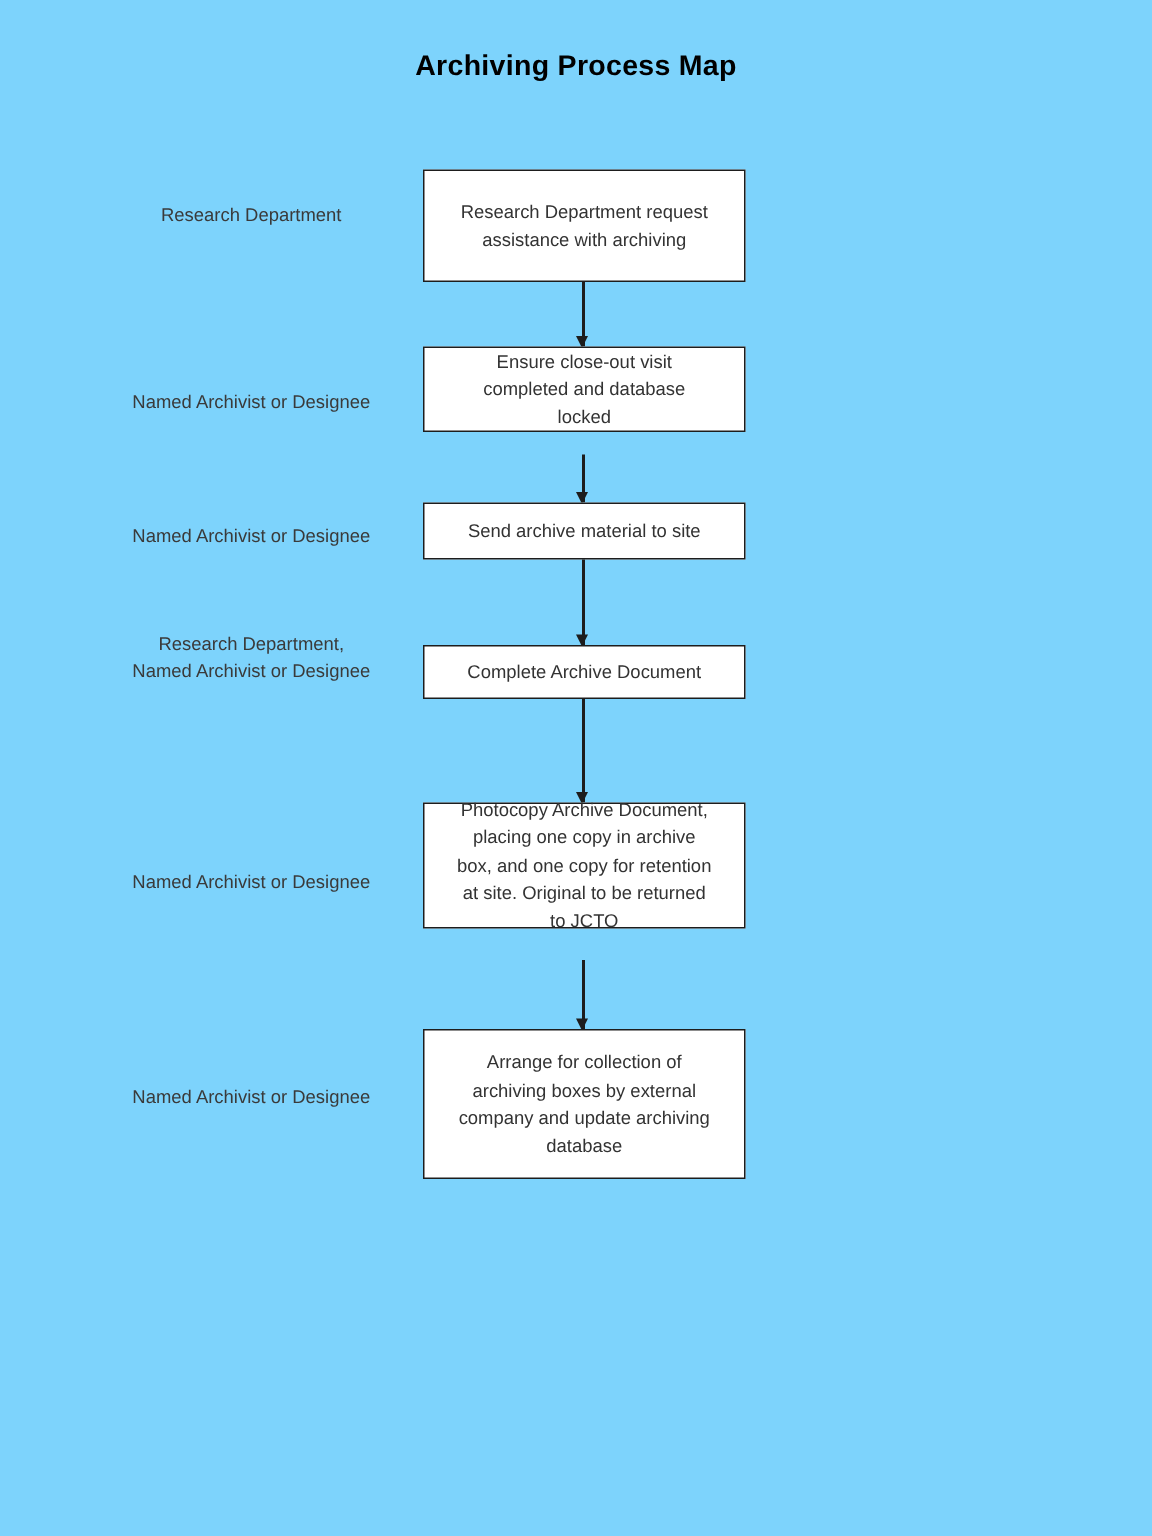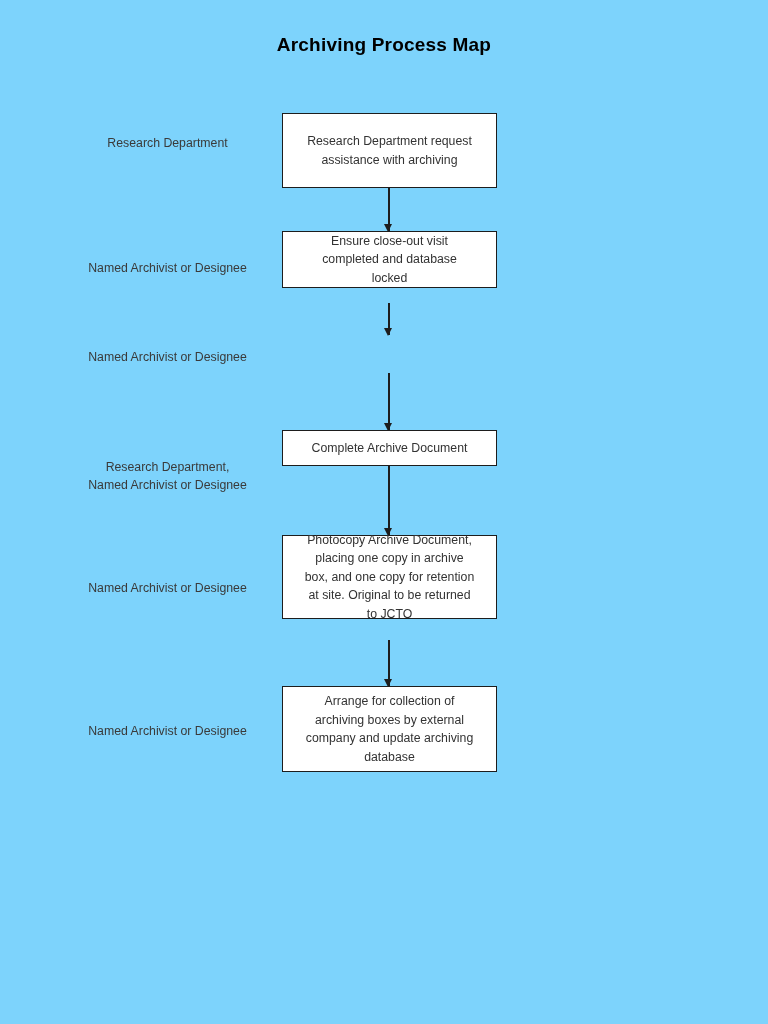--- a/index.html
+++ b/index.html
@@ -107,39 +107,40 @@
 
   <div class="actor-label" style="top:259px;">Named Archivist or Designee</div>
   <div class="process-box" style="top:231px; height:57px;">Ensure close-out visit completed and database locked</div>
 
   <div class="connector" style="top:303px; height:32px;">
     <div class="stem"></div>
     <div class="head"></div>
   </div>
 
   <div class="actor-label" style="top:348px;">Named Archivist or Designee</div>
+  <div class="process-box" style="top:335px; height:38px;">Send archive material to site</div>
 
   <div class="connector" style="top:373px; height:57px;">
     <div class="stem"></div>
     <div class="head"></div>
   </div>
 
-  <div class="actor-label" style="top:458px;">Research Department,
+  <div class="actor-label" style="top:420px;">Research Department,
 Named Archivist or Designee</div>
   <div class="process-box" style="top:430px; height:36px;">Complete Archive Document</div>
 
   <div class="connector" style="top:466px; height:69px;">
     <div class="stem"></div>
     <div class="head"></div>
   </div>
 
   <div class="actor-label" style="top:579px;">Named Archivist or Designee</div>
   <div class="process-box" style="top:535px; height:84px;">Photocopy Archive Document, placing one copy in archive box, and one copy for retention at site. Original to be returned to JCTO</div>
 
   <div class="connector" style="top:640px; height:46px;">
     <div class="stem"></div>
     <div class="head"></div>
   </div>
 
   <div class="actor-label" style="top:722px;">Named Archivist or Designee</div>
-  <div class="process-box" style="top:686px; height:86px;">Arrange for collection of archiving boxes by external company and update archiving database</div>
+  <div class="process-box" style="top:686px; height:100px;">Arrange for collection of archiving boxes by external company and update archiving database</div>
 
 </div>
 
 </body></html>

